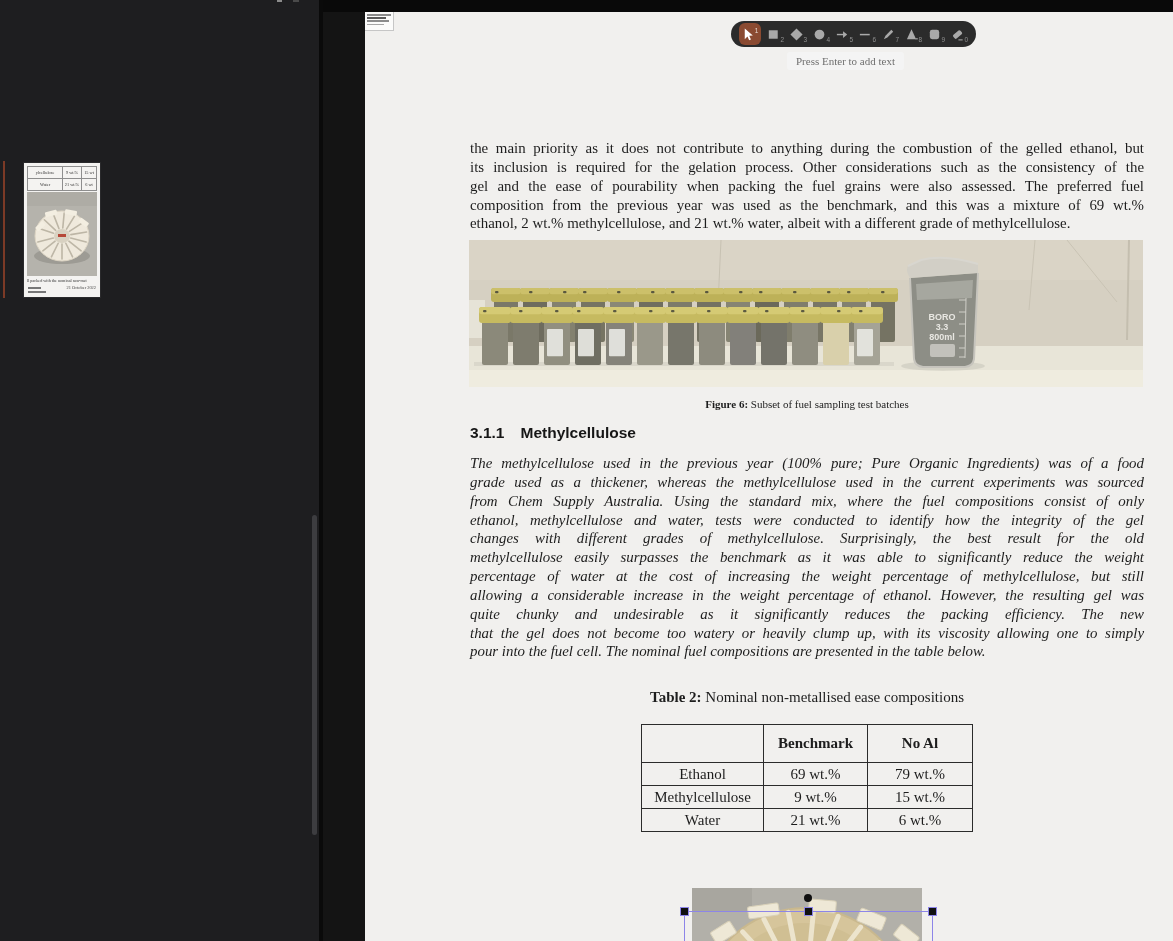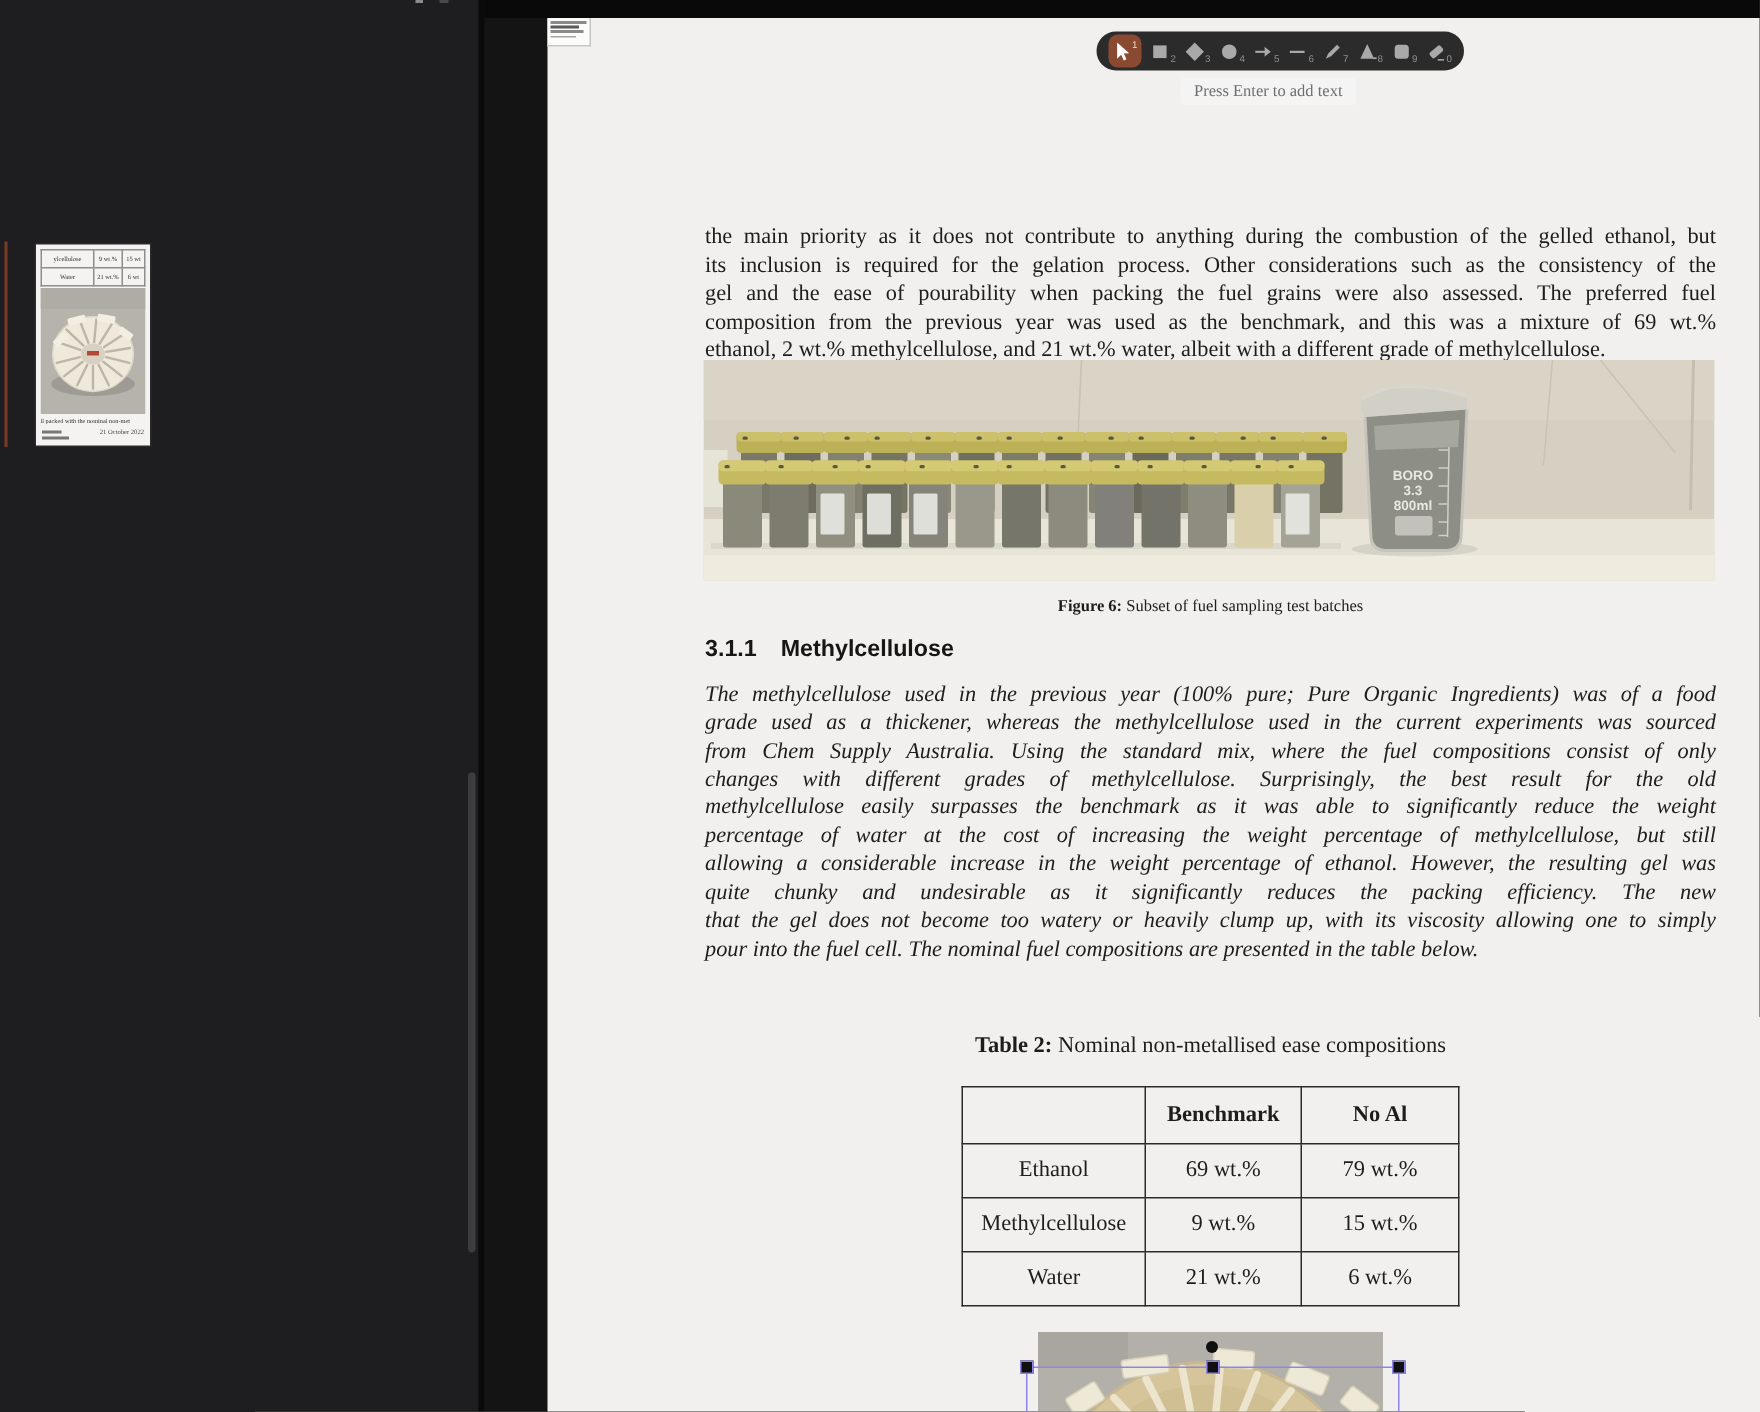--- a/index.html
+++ b/index.html
@@ -37,36 +37,36 @@
              border-right:1px solid #c6c6c6; border-bottom:1px solid #c6c6c6; padding:2px 2px; }
   .snippet i { display:block; height:1.8px; margin-bottom:1.4px; background:#8b8b8b; }
   .snippet i:nth-child(2){ background:#5a5a5a; width:80%; }
   .snippet i:nth-child(3){ width:90%; }
   .snippet i:nth-child(4){ background:#a5a5a5; width:70%; }
 
   .para { position:absolute; left:105px; width:674px; font-size:14.9px; line-height:18.85px;
           color:#1d1d1d; }
   .para .jl { white-space:nowrap; text-align:justify; text-align-last:justify; }
   .para .jl.last { text-align-last:left; }
-  #para1 { top:127px;margin-top:10px; }
+  #para1 { top:127px; }
   #para2 { top:442px;font-style:italic; }
 
   .figure6 { position:absolute; left:104px; top:228px; width:674px; height:147px; }
   .fig-caption { position:absolute; left:105px; top:386px; width:674px; text-align:center;
                  font-size:11px; color:#1d1d1d; }
   .fig-caption b, .tbl-caption b { font-weight:bold; }
   .heading { position:absolute; left:105px; top:412px; font-family:"Liberation Sans", sans-serif;
              font-weight:bold; font-size:15.5px; color:#161616; }
   .heading .num { margin-right:16px; }
   .tbl-caption { position:absolute; left:105px; top:677px; width:674px; text-align:center;
                  font-size:15px; color:#1d1d1d; }
 
   .comp-table { position:absolute; left:276px; top:712px; border-collapse:collapse; }
   .comp-table td { border:1px solid #2b2b2b; text-align:center; vertical-align:middle;
-                   font-size:15px; color:#1d1d1d; height:36px; background:#f1f0ee; }
+                   font-size:15px; color:#1d1d1d; height:23px; background:#f1f0ee; }
   .comp-table tr.head td { height:38px; font-weight:bold; }
   .ct-c1{width:122px;} .ct-c2{width:104px;} .ct-c3{width:105px;}
 
   
   .grain-img { position:absolute; left:327px; top:876px; width:230px; height:53px; overflow:hidden; }
   .sel-hline { position:absolute; left:319px; top:899px; width:249px; height:1px; background:#8d85e8; }
   .sel-vline { position:absolute; top:899px; width:1px; height:30px; background:#8d85e8; }
   .sel-handle { position:absolute; width:9px; height:9px; background:#101010; border:1px solid #8d85e8; }
   .sel-rot { position:absolute; left:439px; top:882px; width:8px; height:8px; background:#101010;
              border-radius:50%; }
@@ -380,20 +380,21 @@
   </div>
 
   <div class="heading">
     <span class="num">3.1.1</span><span>Methylcellulose</span>
   </div>
 
   <div class="para" id="para2">
       <div class="jl">The methylcellulose used in the previous year (100% pure; Pure Organic Ingredients) was of a food</div>
       <div class="jl">grade used as a thickener, whereas the methylcellulose used in the current experiments was sourced</div>
       <div class="jl">from Chem Supply Australia. Using the standard mix, where the fuel compositions consist of only</div>
+      <div class="jl">ethanol, methylcellulose and water, tests were conducted to identify how the integrity of the gel</div>
       <div class="jl">changes with different grades of methylcellulose. Surprisingly, the best result for the old</div>
       <div class="jl">methylcellulose easily surpasses the benchmark as it was able to significantly reduce the weight</div>
       <div class="jl">percentage of water at the cost of increasing the weight percentage of methylcellulose, but still</div>
       <div class="jl">allowing a considerable increase in the weight percentage of ethanol. However, the resulting gel was</div>
       <div class="jl">quite chunky and undesirable as it significantly reduces the packing efficiency. The new</div>
       <div class="jl">that the gel does not become too watery or heavily clump up, with its viscosity allowing one to simply</div>
       <div class="jl last">pour into the fuel cell. The nominal fuel compositions are presented in the table below.</div>
     </div>
 
   <div class="tbl-caption">

